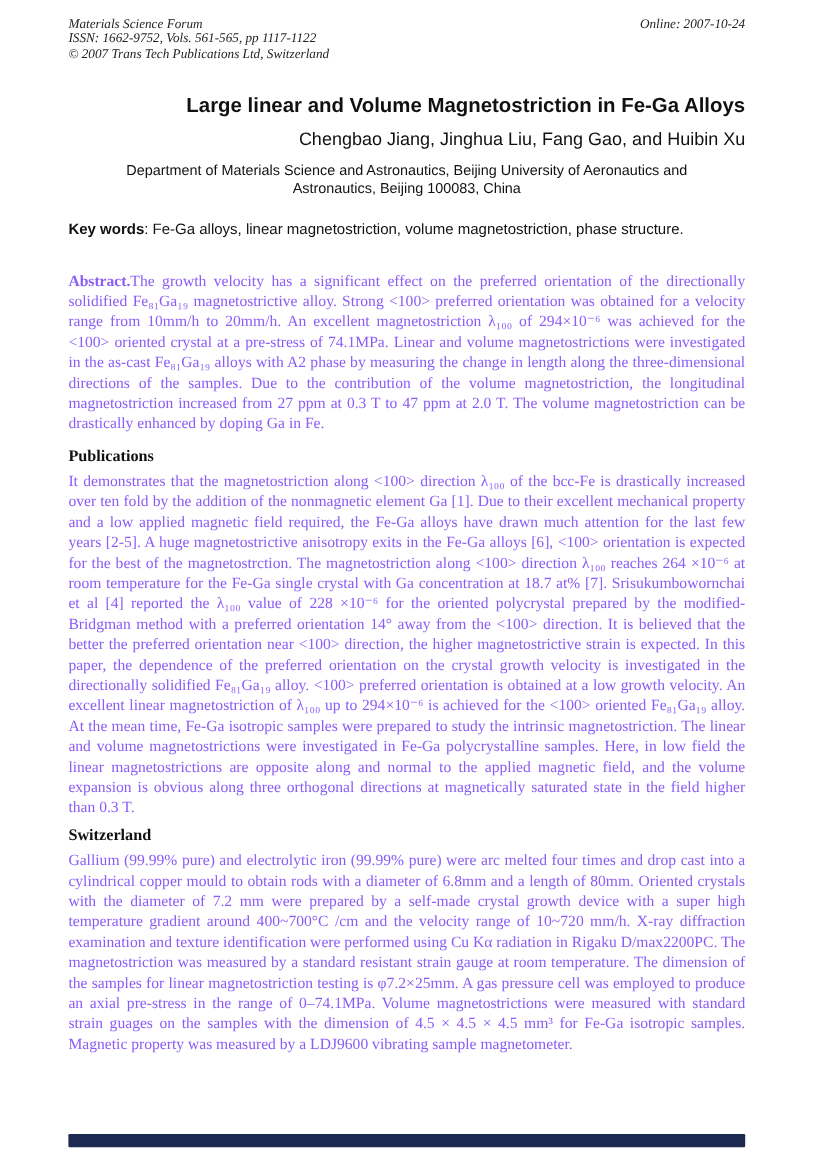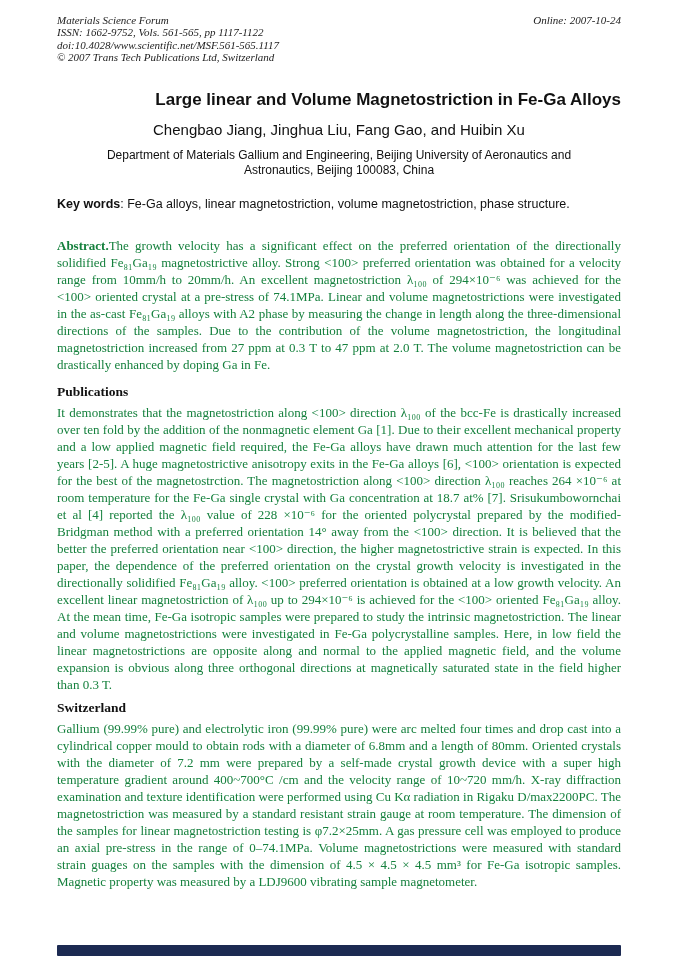--- a/index.html
+++ b/index.html
@@ -20,40 +20,40 @@
   }
   .hdr-left div{white-space:nowrap;}
   .hdr-right{white-space:nowrap;}
   
   .title{
     margin-top:27px;text-align:right;
     font-family:"Liberation Sans","DejaVu Sans",sans-serif;
     font-weight:bold;font-size:17px;line-height:1.15;color:#111;
   }
   .authors{
-    margin-top:11px;text-align:center;
+    margin-top:11px;text-align:right;
     font-family:"Liberation Sans","DejaVu Sans",sans-serif;
     font-size:15px;line-height:1.2;color:#111;
   }
   .affil{
     margin-top:9px;text-align:center;
     font-family:"Liberation Sans","DejaVu Sans",sans-serif;
     font-size:12px;line-height:1.25;color:#111;
   }
   .affil span{display:block;}
   .keywords{
     margin-top:19px;
     font-family:"Liberation Sans","DejaVu Sans",sans-serif;
     font-size:12.5px;line-height:1.25;color:#111;
   }
   .keywords b{font-weight:bold;}
   
   .bodytext{
     font-family:"Liberation Serif","DejaVu Serif",serif;
-    font-size:13px;line-height:17px;color:#15803d;
+    font-size:13px;line-height:17px;color:#8b5cf6;
     text-align:justify;
   }
   .abstract{margin-top:25px;}
   .abstract b{font-weight:bold;}
   .sec-head{
     font-family:"Liberation Serif","DejaVu Serif",serif;
     font-size:13.5px;font-weight:bold;color:#111;
     margin-top:11px;
   }
   .sec-head.exp{margin-top:7px;}
@@ -65,32 +65,31 @@
 </style>
 </head>
 <body>
 
 <div class="page">
 
   <div class="hdr">
     <div class="hdr-left">
       <div>Materials Science Forum</div>
       <div>ISSN: 1662-9752, Vols. 561-565, pp 1117-1122</div>
-      <div>doi:10.4028/www.scientific.net/MSF.561-565.1117</div>
       <div>© 2007 Trans Tech Publications Ltd, Switzerland</div>
     </div>
     <div class="hdr-right">Online: 2007-10-24</div>
   </div>
 
   <div class="title">Large linear and Volume Magnetostriction in Fe-Ga Alloys</div>
 
   <div class="authors">Chengbao Jiang, Jinghua Liu, Fang Gao, and Huibin Xu</div>
 
   <div class="affil">
-    <span>Department of Materials Gallium and Engineering, Beijing University of Aeronautics and</span>
+    <span>Department of Materials Science and Astronautics, Beijing University of Aeronautics and</span>
     <span>Astronautics, Beijing 100083, China</span>
   </div>
 
   <div class="keywords">
     <b>Key words</b><span>:  Fe-Ga alloys, linear magnetostriction,  volume magnetostriction, phase structure.</span>
   </div>
 
   <div class="bodytext abstract">
     <b>Abstract.</b><span>The growth velocity has a significant effect on the preferred orientation of the directionally solidified Fe₈₁Ga₁₉ magnetostrictive alloy. Strong &lt;100&gt; preferred orientation was obtained for a velocity range from 10mm/h to 20mm/h. An excellent magnetostriction λ₁₀₀ of 294×10⁻⁶ was achieved for the &lt;100&gt; oriented crystal at a pre-stress of 74.1MPa. Linear and volume magnetostrictions were investigated in the as-cast Fe₈₁Ga₁₉ alloys with A2 phase by measuring the change in length along the three-dimensional directions of the samples. Due to the contribution of the volume magnetostriction, the longitudinal magnetostriction increased from 27 ppm at 0.3 T to 47 ppm at 2.0 T. The volume magnetostriction can be drastically enhanced by doping Ga in Fe.</span>
   </div>

